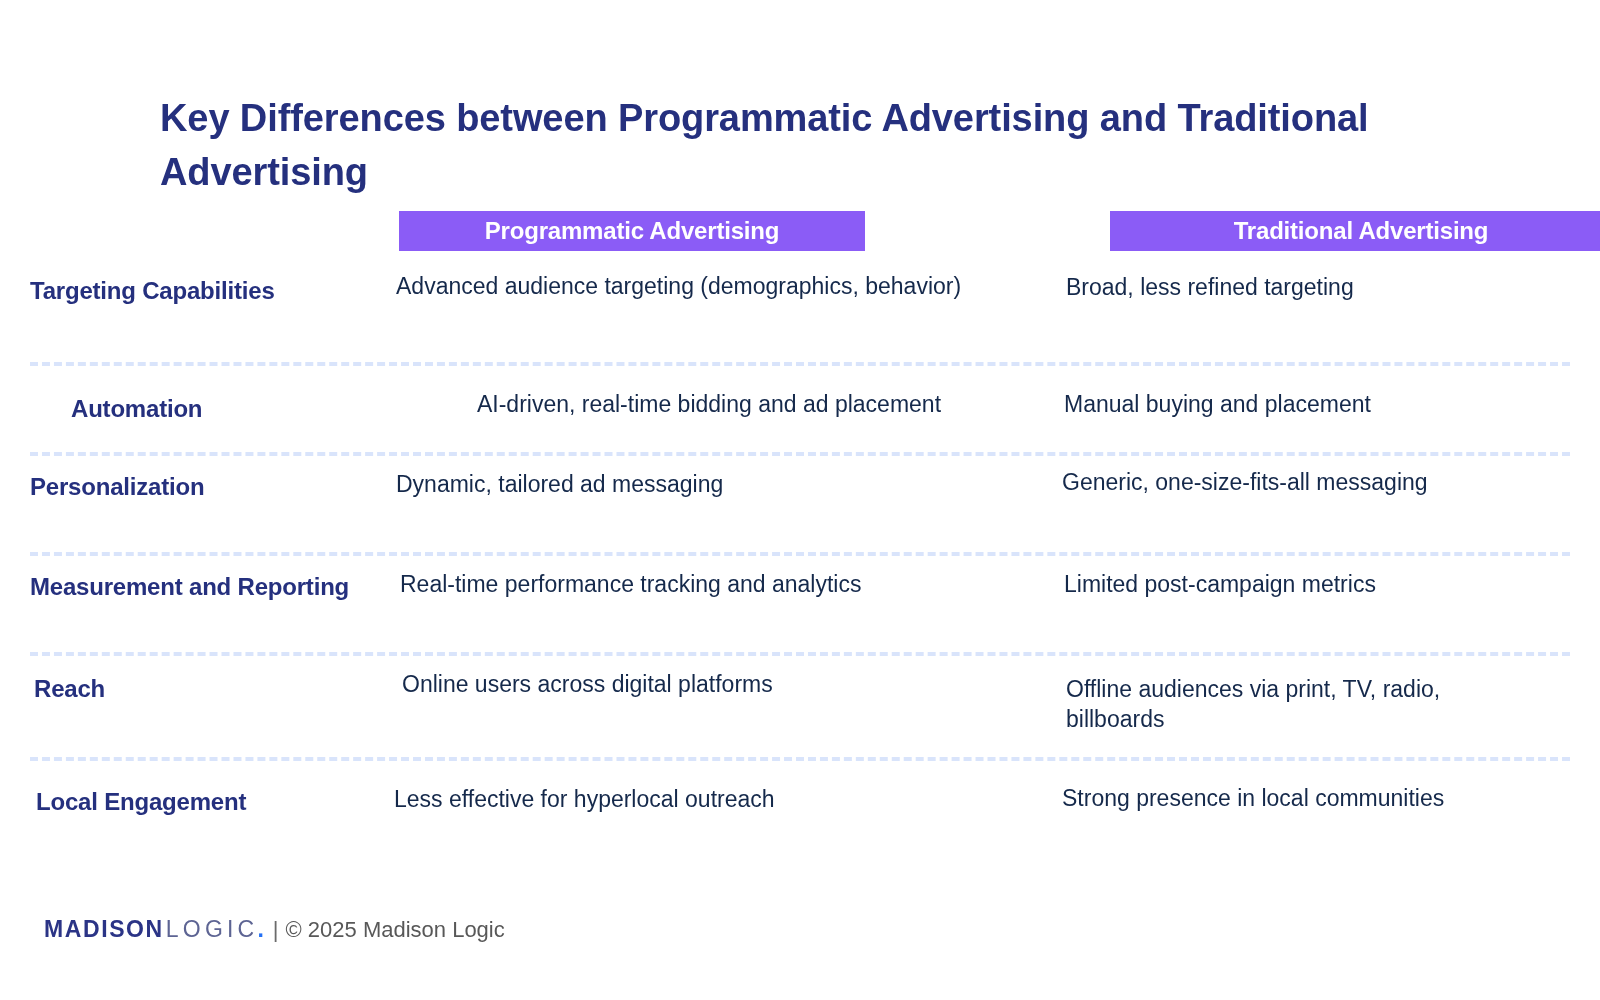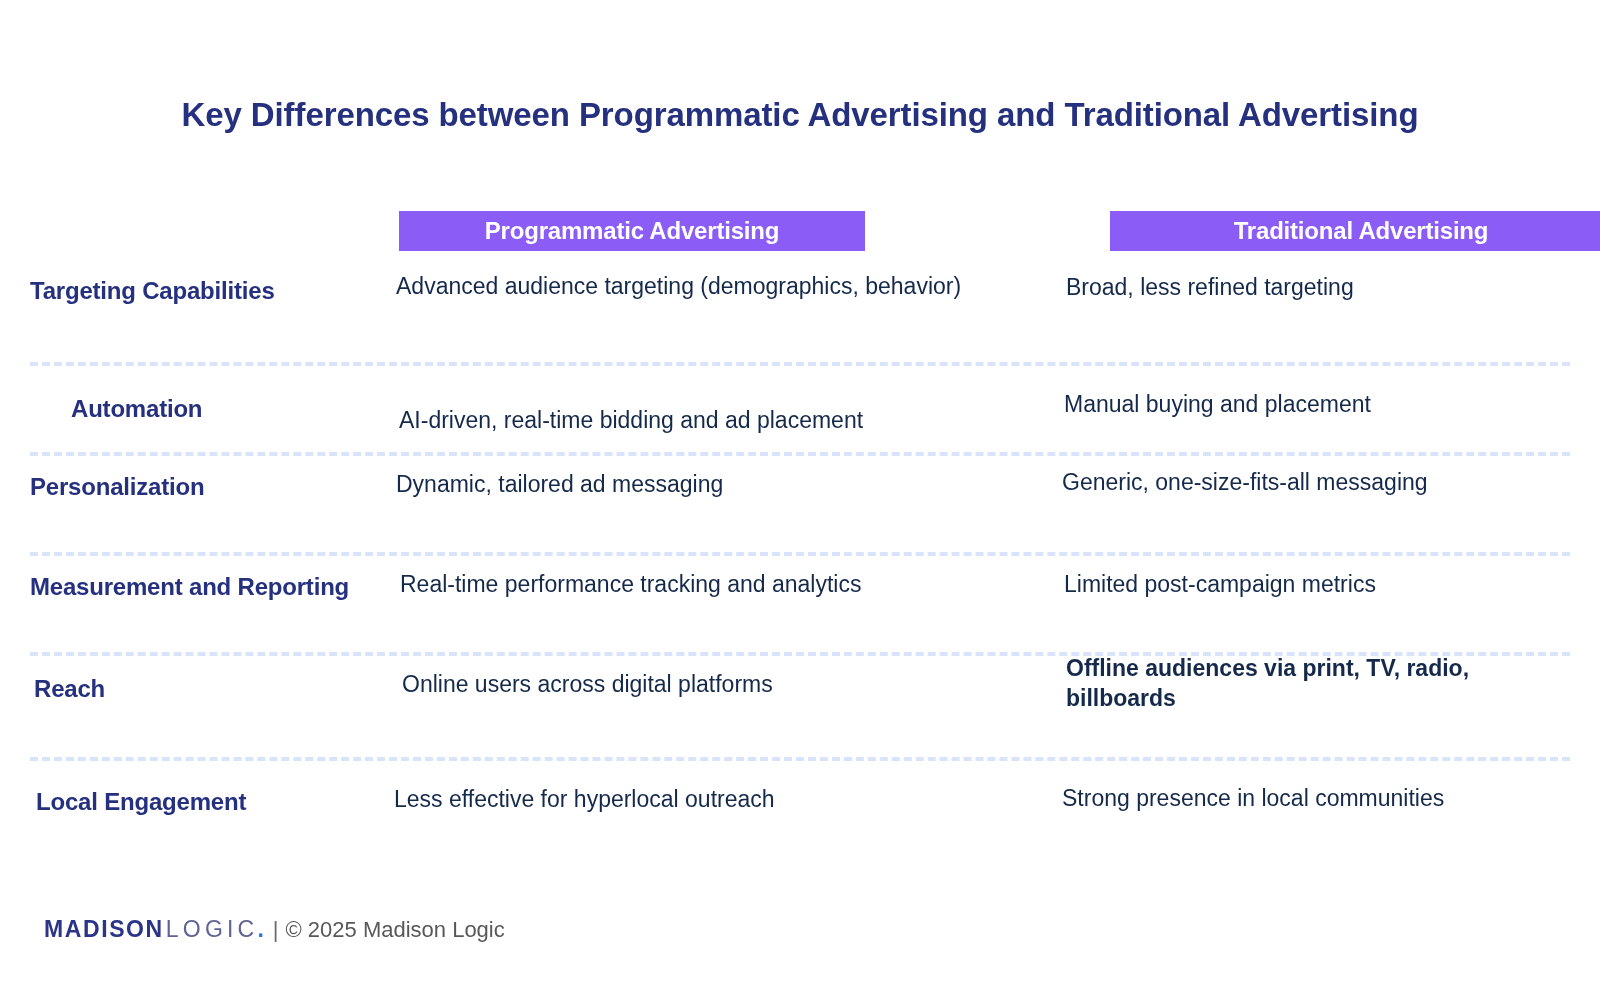--- a/index.html
+++ b/index.html
@@ -18,22 +18,21 @@
     height: 1000px;
     background: #ffffff;
   }
 
   
   .title {
     position: absolute;
     left: 160px;
     top: 92px;
     width: 1280px;
-    text-align: center;
-    font-size: 33px;
+    font-size: 38px;
     font-weight: bold;
     line-height: 1.42;
     color: #25307e;
     letter-spacing: -0.1px;
   }
 
   
   .banner {
     position: absolute;
     height: 40px;
@@ -107,34 +106,34 @@
   .row-3 { height: 100px; }
   .row-4 { height: 100px; text-decoration: underline; }
   .row-5 { height: 105px; }
   .row-6 { height: 100px; }
 
   .row-1 .label     { left: 30px;  top: 12px;  width: 340px; }
   .row-1 .cell-prog { left: 396px; top: 10px;  width: 600px; }
   .row-1 .cell-trad { left: 1066px; top: 11px; width: 480px; }
 
   .row-2 .label     { left: 32px;  top: 30px;  width: 340px; margin-left: 39px; }
-  .row-2 .cell-prog { left: 399px; top: 44px;  width: 620px; }
+  .row-2 .cell-prog { left: 399px; top: 28px;  width: 620px; text-align: center; }
   .row-2 .cell-trad { left: 1064px; top: 28px; width: 480px; }
 
   .row-3 .label     { left: 30px;  top: 18px;  width: 340px; }
   .row-3 .cell-prog { left: 396px; top: 18px;  width: 620px; }
   .row-3 .cell-trad { left: 1062px; top: 16px; width: 500px; }
 
   .row-4 .label     { left: 30px;  top: 18px;  width: 340px; }
   .row-4 .cell-prog { left: 400px; top: 18px;  width: 620px; }
   .row-4 .cell-trad { left: 1064px; top: 18px; width: 500px; }
 
   .row-5 .label     { left: 34px;  top: 20px;  width: 340px; }
   .row-5 .cell-prog { left: 402px; top: 18px;  width: 620px; }
-  .row-5 .cell-trad { left: 1066px; top: 2px; width: 470px; font-weight: bold; }
+  .row-5 .cell-trad { left: 1066px; top: 23px; width: 470px; }
 
   .row-6 .label     { left: 36px;  top: 28px;  width: 340px; }
   .row-6 .cell-prog { left: 394px; top: 28px;  width: 620px; }
   .row-6 .cell-trad { left: 1062px; top: 27px; width: 500px; }
 
   
   .footer {
     position: absolute;
     left: 44px;
     top: 916px;

